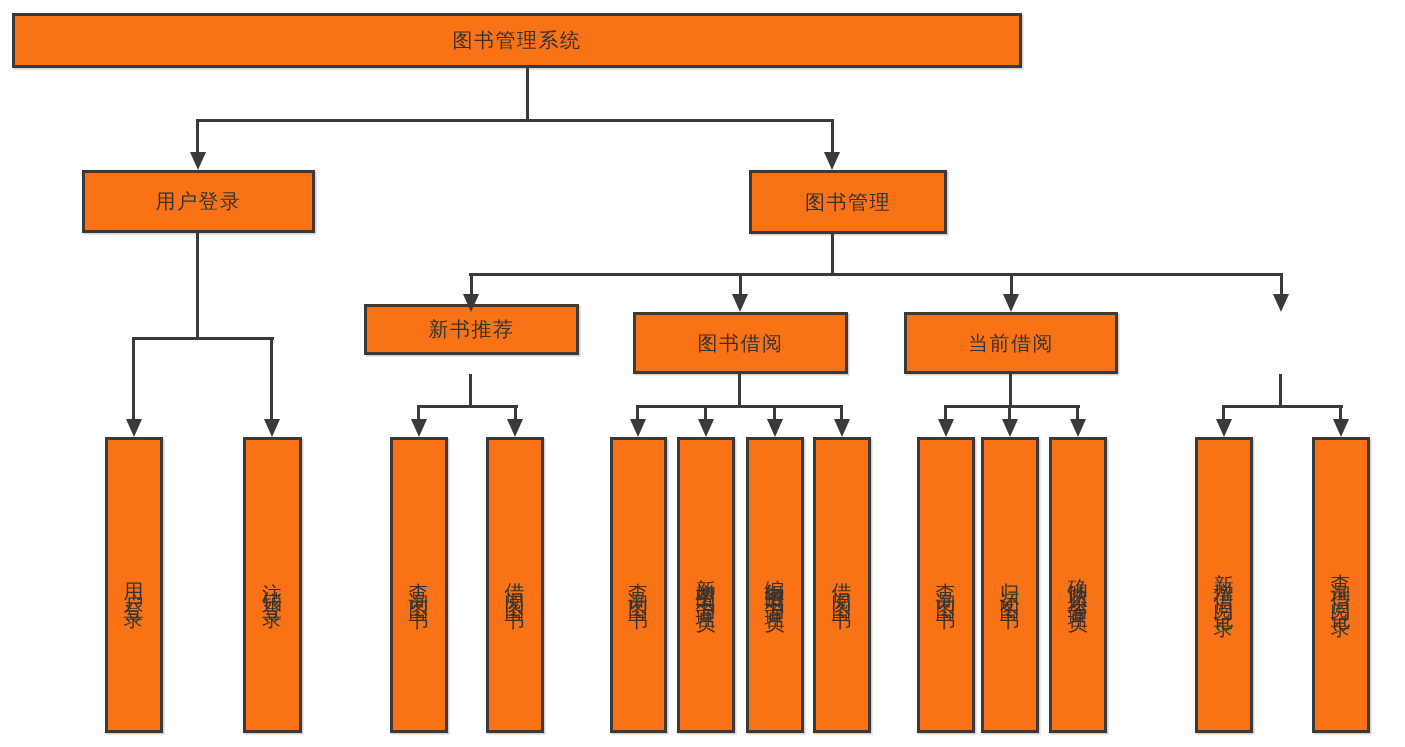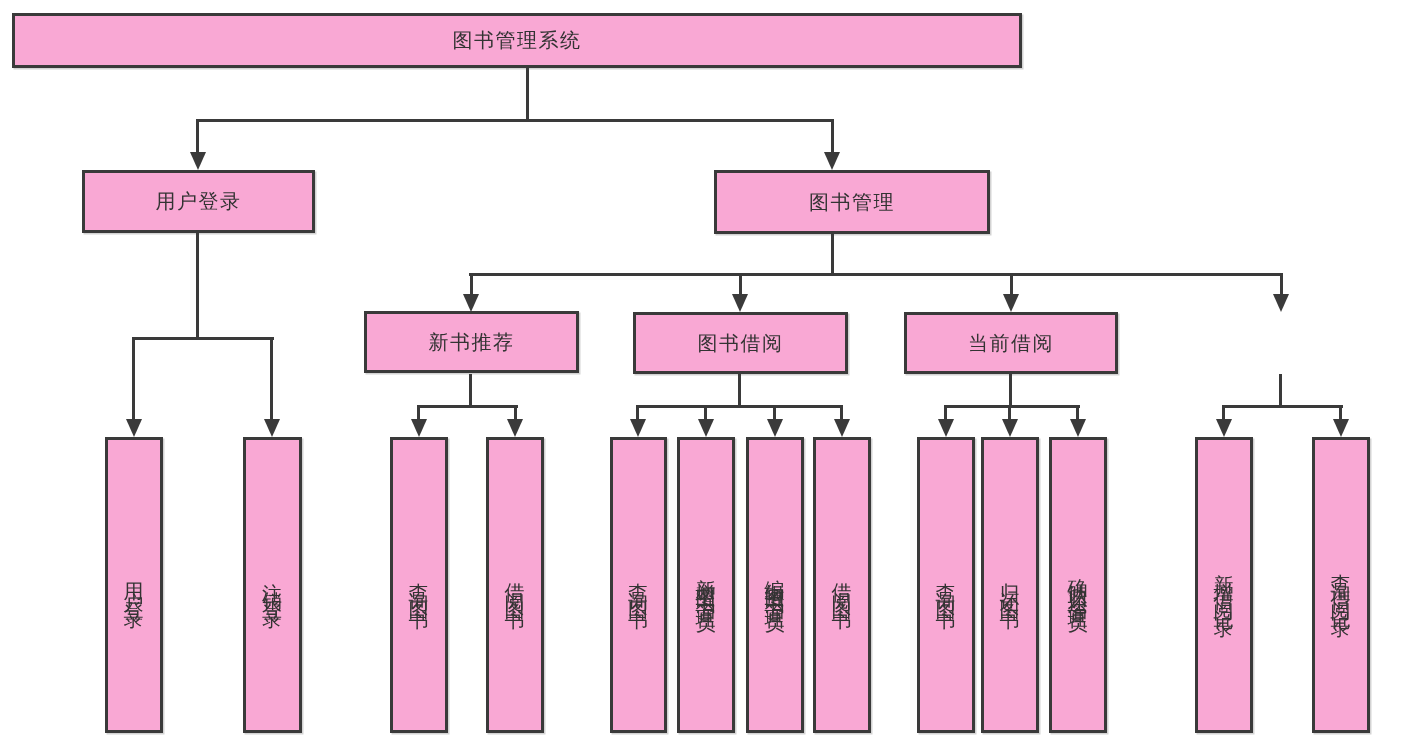--- a/index.html
+++ b/index.html
@@ -8,21 +8,21 @@
     --wm:#a0a0a0;
     --bg:#ffffff;
   }
   *{margin:0;padding:0;box-sizing:border-box;}
   body{background:#fff;font-family:"Liberation Sans","DejaVu Sans",sans-serif;}
   .canvas{
     position:relative;width:1405px;height:747px;background:var(--bg);
     overflow:hidden;color:var(--text);
   }
   .box{
-    position:absolute;border:3px solid var(--line);background:#f9a8d4;
+    position:absolute;border:3px solid var(--line);background:#f97316;
     display:flex;align-items:center;justify-content:center;
     box-shadow:1.5px 1.5px 0 rgba(130,130,130,.35);
   }
   .box .lbl{
     font-size:20px;color:var(--text);letter-spacing:1.5px;white-space:nowrap;
   }
   .box .vlbl{
     writing-mode:vertical-rl;text-orientation:mixed;
     font-size:20px;color:var(--text);letter-spacing:9px;line-height:1;
   }
@@ -44,25 +44,25 @@
 
 <div class="canvas">
 
   <div class="box" style="left:12px;top:13px;width:1010px;height:55px">
     <span class="lbl">图书管理系统</span>
   </div>
 
   <div class="box" style="left:82px;top:170px;width:233px;height:63px">
     <span class="lbl">用户登录</span>
   </div>
-  <div class="box" style="left:714px;top:170px;width:276px;height:64px">
+  <div class="box" style="left:749px;top:170px;width:198px;height:64px">
     <span class="lbl">图书管理</span>
   </div>
 
-  <div class="box" style="left:364px;top:311px;width:215px;height:62px">
+  <div class="box" style="left:364px;top:304px;width:215px;height:51px">
     <span class="lbl">新书推荐</span>
   </div>
   <div class="box" style="left:904px;top:312px;width:214px;height:62px">
     <span class="lbl">当前借阅</span>
   </div>
   <div class="box" style="left:633px;top:312px;width:215px;height:62px">
     <span class="lbl">图书借阅</span>
   </div>
 
   <div class="box" style="left:105px;top:437px;width:58px;height:296px">

